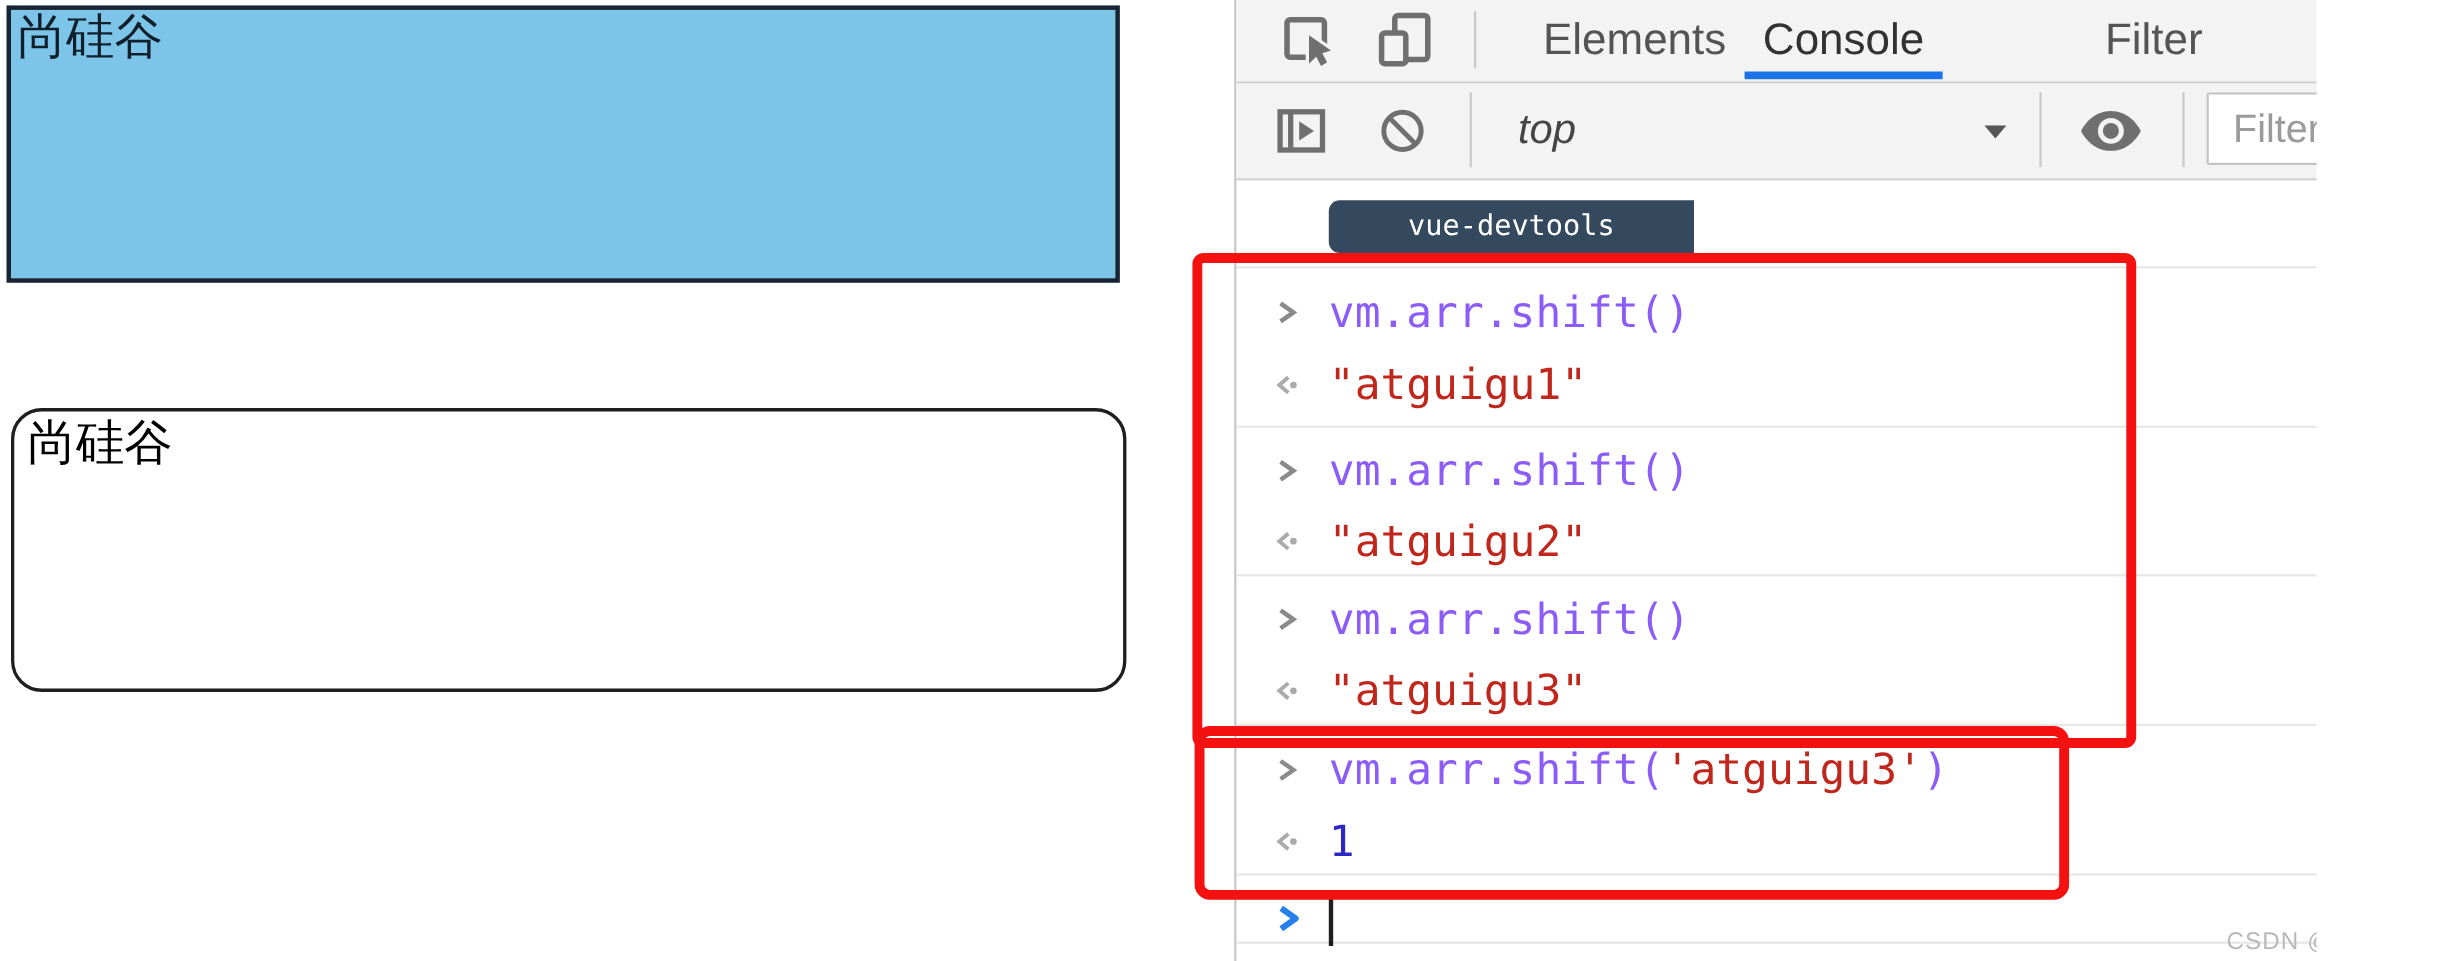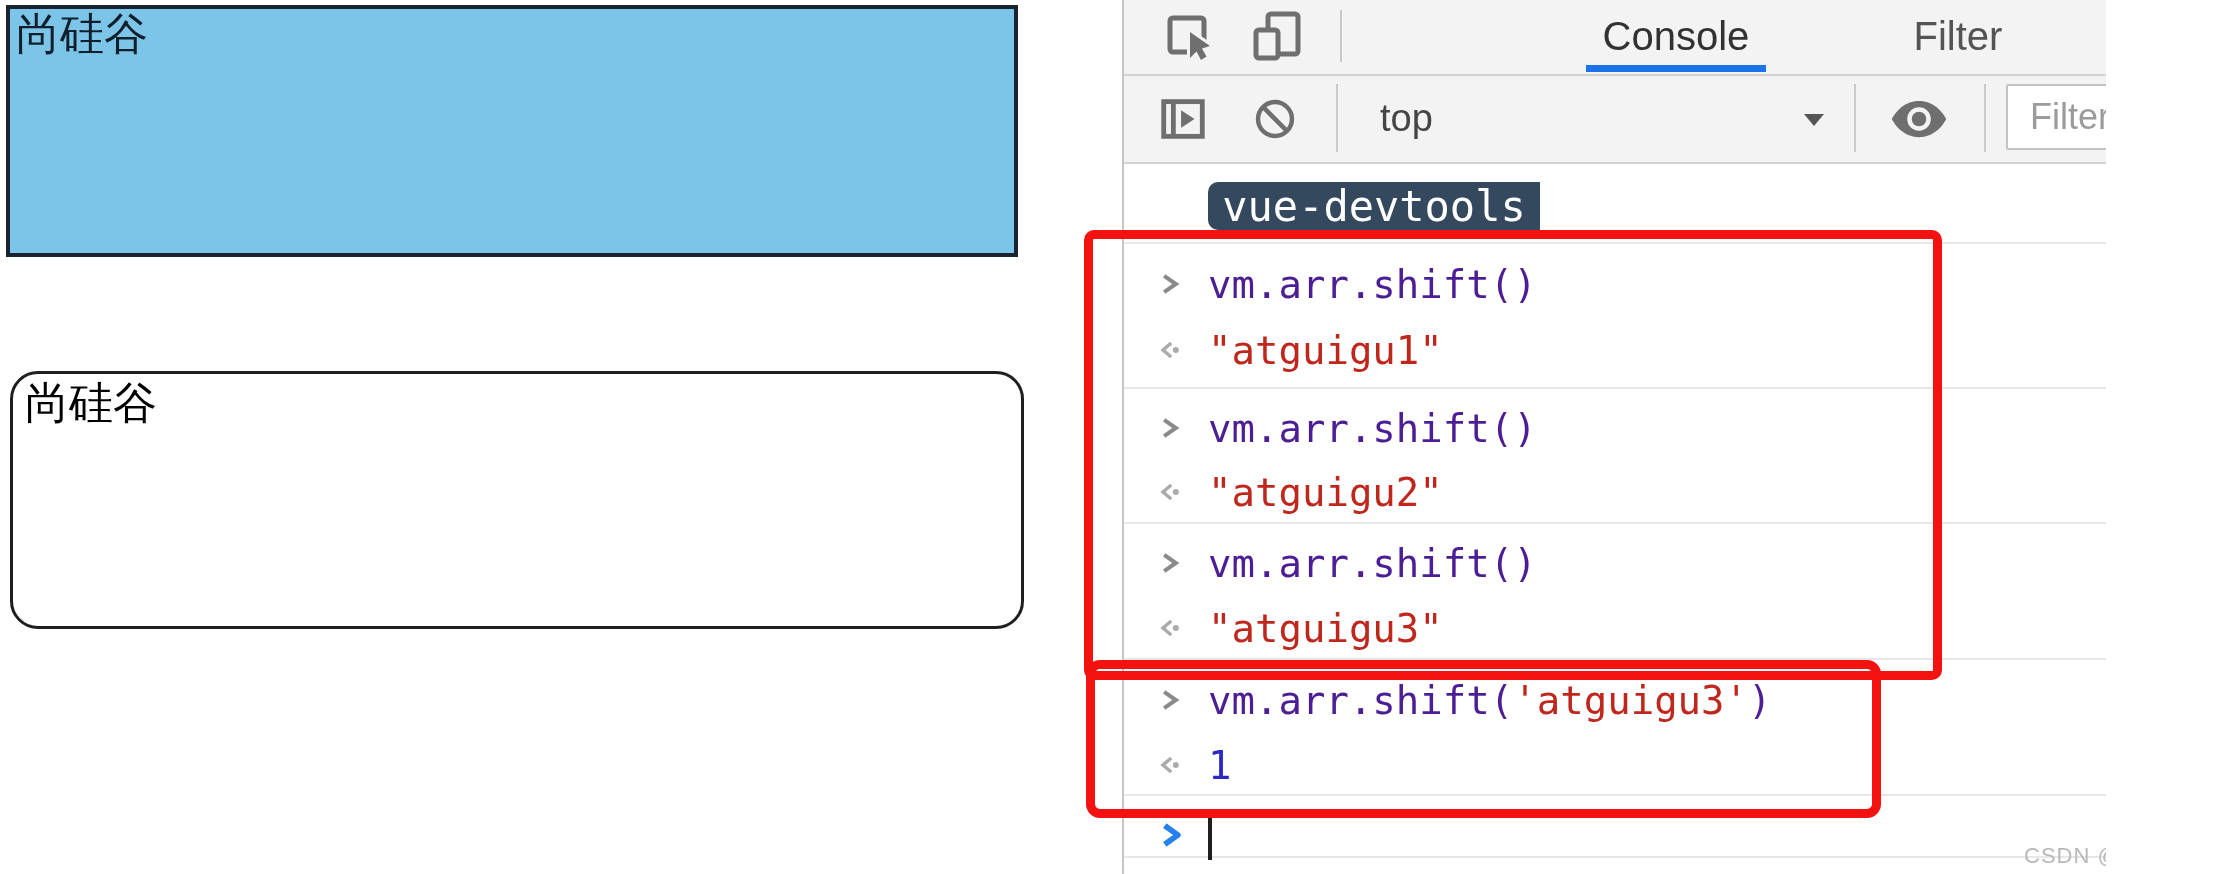--- a/index.html
+++ b/index.html
@@ -22,39 +22,39 @@
   
   .dt{position:absolute; left:1122px; top:0; width:1104px; height:874px; background:#fff;}
   .dt-border{position:absolute; left:0; top:0; width:2px; height:874px; background:#c6c6c6;}
   .tabbar{position:absolute; left:2px; top:0; width:1102px; height:74px; background:#f3f3f3; border-bottom:2px solid #d2d2d2; box-sizing:content-box;}
   .toolbar{position:absolute; left:2px; top:76px; width:1102px; height:86px; background:#f3f3f3; border-bottom:2px solid #d2d2d2;}
   .icon-btn{position:absolute; color:#6f6f6f; cursor:pointer;}
   .vdiv{position:absolute; width:2px; background:#c9c9c9;}
   .tab{position:absolute; top:0; height:72px; line-height:72px; text-align:center; font-size:40px; color:#545454; cursor:pointer;}
   .tab.active{color:#323232;}
   .tab.active::after{content:""; position:absolute; left:0; right:0; bottom:0; height:7px; background:#1a73e8;}
-  .ctx-label{position:absolute; left:256px; top:0; height:86px; line-height:84px; font-size:38px; color:#454545;}
+  .ctx-label{position:absolute; left:256px; top:0; height:86px; line-height:84px; font-size:38px; color:#454545;font-style:italic;}
   .filter{
     position:absolute; left:882px; top:8px; width:420px; height:66px; box-sizing:border-box;
     border:2px solid #c3c3c3; border-radius:2px; background:#fff; font-size:36px; color:#333;
     padding:0 22px; outline:none; font-family:"Liberation Sans","DejaVu Sans",sans-serif;
   }
   .filter::placeholder{color:#9b9b9b;}
   
   .badges{position:absolute; left:86px; top:182px; height:48px; display:flex;}
   .badge{display:flex; align-items:center; justify-content:center; height:48px;
-    font-family:"DejaVu Sans Mono","Liberation Mono",monospace; font-size:42px; color:#fff;}
+    font-family:"DejaVu Sans Mono","Liberation Mono",monospace; font-size:26px; color:#fff;}
   .badge.navy{width:332px; background:#35495e; border-radius:10px 0 0 10px;}
   .badge.green{width:522px; background:#3aa675; border-radius:0 10px 10px 0; color:#eaf6f0;}
   .sep{position:absolute; left:2px; right:0; height:2px; background:#e7e7e7;}
   .crow{position:absolute; left:0; width:1104px; height:60px; display:flex; align-items:center;
     font-family:"DejaVu Sans Mono","Liberation Mono",monospace; font-size:39px;}
   .cicon{position:absolute; left:34px; width:30px; height:30px; display:flex; align-items:center;}
   .ctext{margin-left:86px; white-space:pre;}
-  .cmd{color:#4c1d95;}
+  .cmd{color:#8b5cf6;}
   .str{color:#c0271c;}
   .num{color:#2d28c5;}
   .chev{color:#8a8a8a;}
   .ret{color:#ababab;}
   .prompt-chev{color:#2680eb;}
   .cursor-bar{display:inline-block; width:4px; height:50px; background:#1e1e1e; margin-left:86px;}
   
   .rbox{position:absolute; border:9px solid #f31210; background:transparent; pointer-events:none;}
   .rbox1{left:1084px; top:230px; width:840px; height:432px; border-radius:10px;}
   .rbox2{left:1086px; top:660px; width:777px; height:140px; border-radius:14px;}
@@ -87,20 +87,21 @@
       <div class="icon-btn" style="left:124px; top:8px; width:56px; height:56px;">
         <span>
           <svg width="56" height="56" viewBox="0 0 56 56">
             <rect x="20" y="6" width="30" height="40" rx="3" fill="none" stroke="currentColor" stroke-width="5"></rect>
             <rect x="8" y="22" width="22" height="28" rx="3" fill="#f3f3f3" stroke="currentColor" stroke-width="5"></rect>
           </svg>
         </span>
       </div>
       <div class="vdiv" style="left:216px; top:10px; height:52px;"></div>
 
+      <div class="tab" style="left:262px; width:200px;">Elements</div>
       <div class="tab active" style="left:462px; width:180px;">Console</div>
       <div class="tab" style="left:736px; width:196px;">Filter</div>
       <div class="tab" style="left:996px; width:220px;">Network</div>
     </div>
 
     <div class="toolbar">
       <div class="icon-btn" style="left:32px; top:16px; width:54px; height:54px;">
         <span>
           <svg width="54" height="54" viewBox="0 0 56 56">
             <rect x="8" y="10" width="40" height="36" fill="none" stroke="currentColor" stroke-width="5"></rect>

